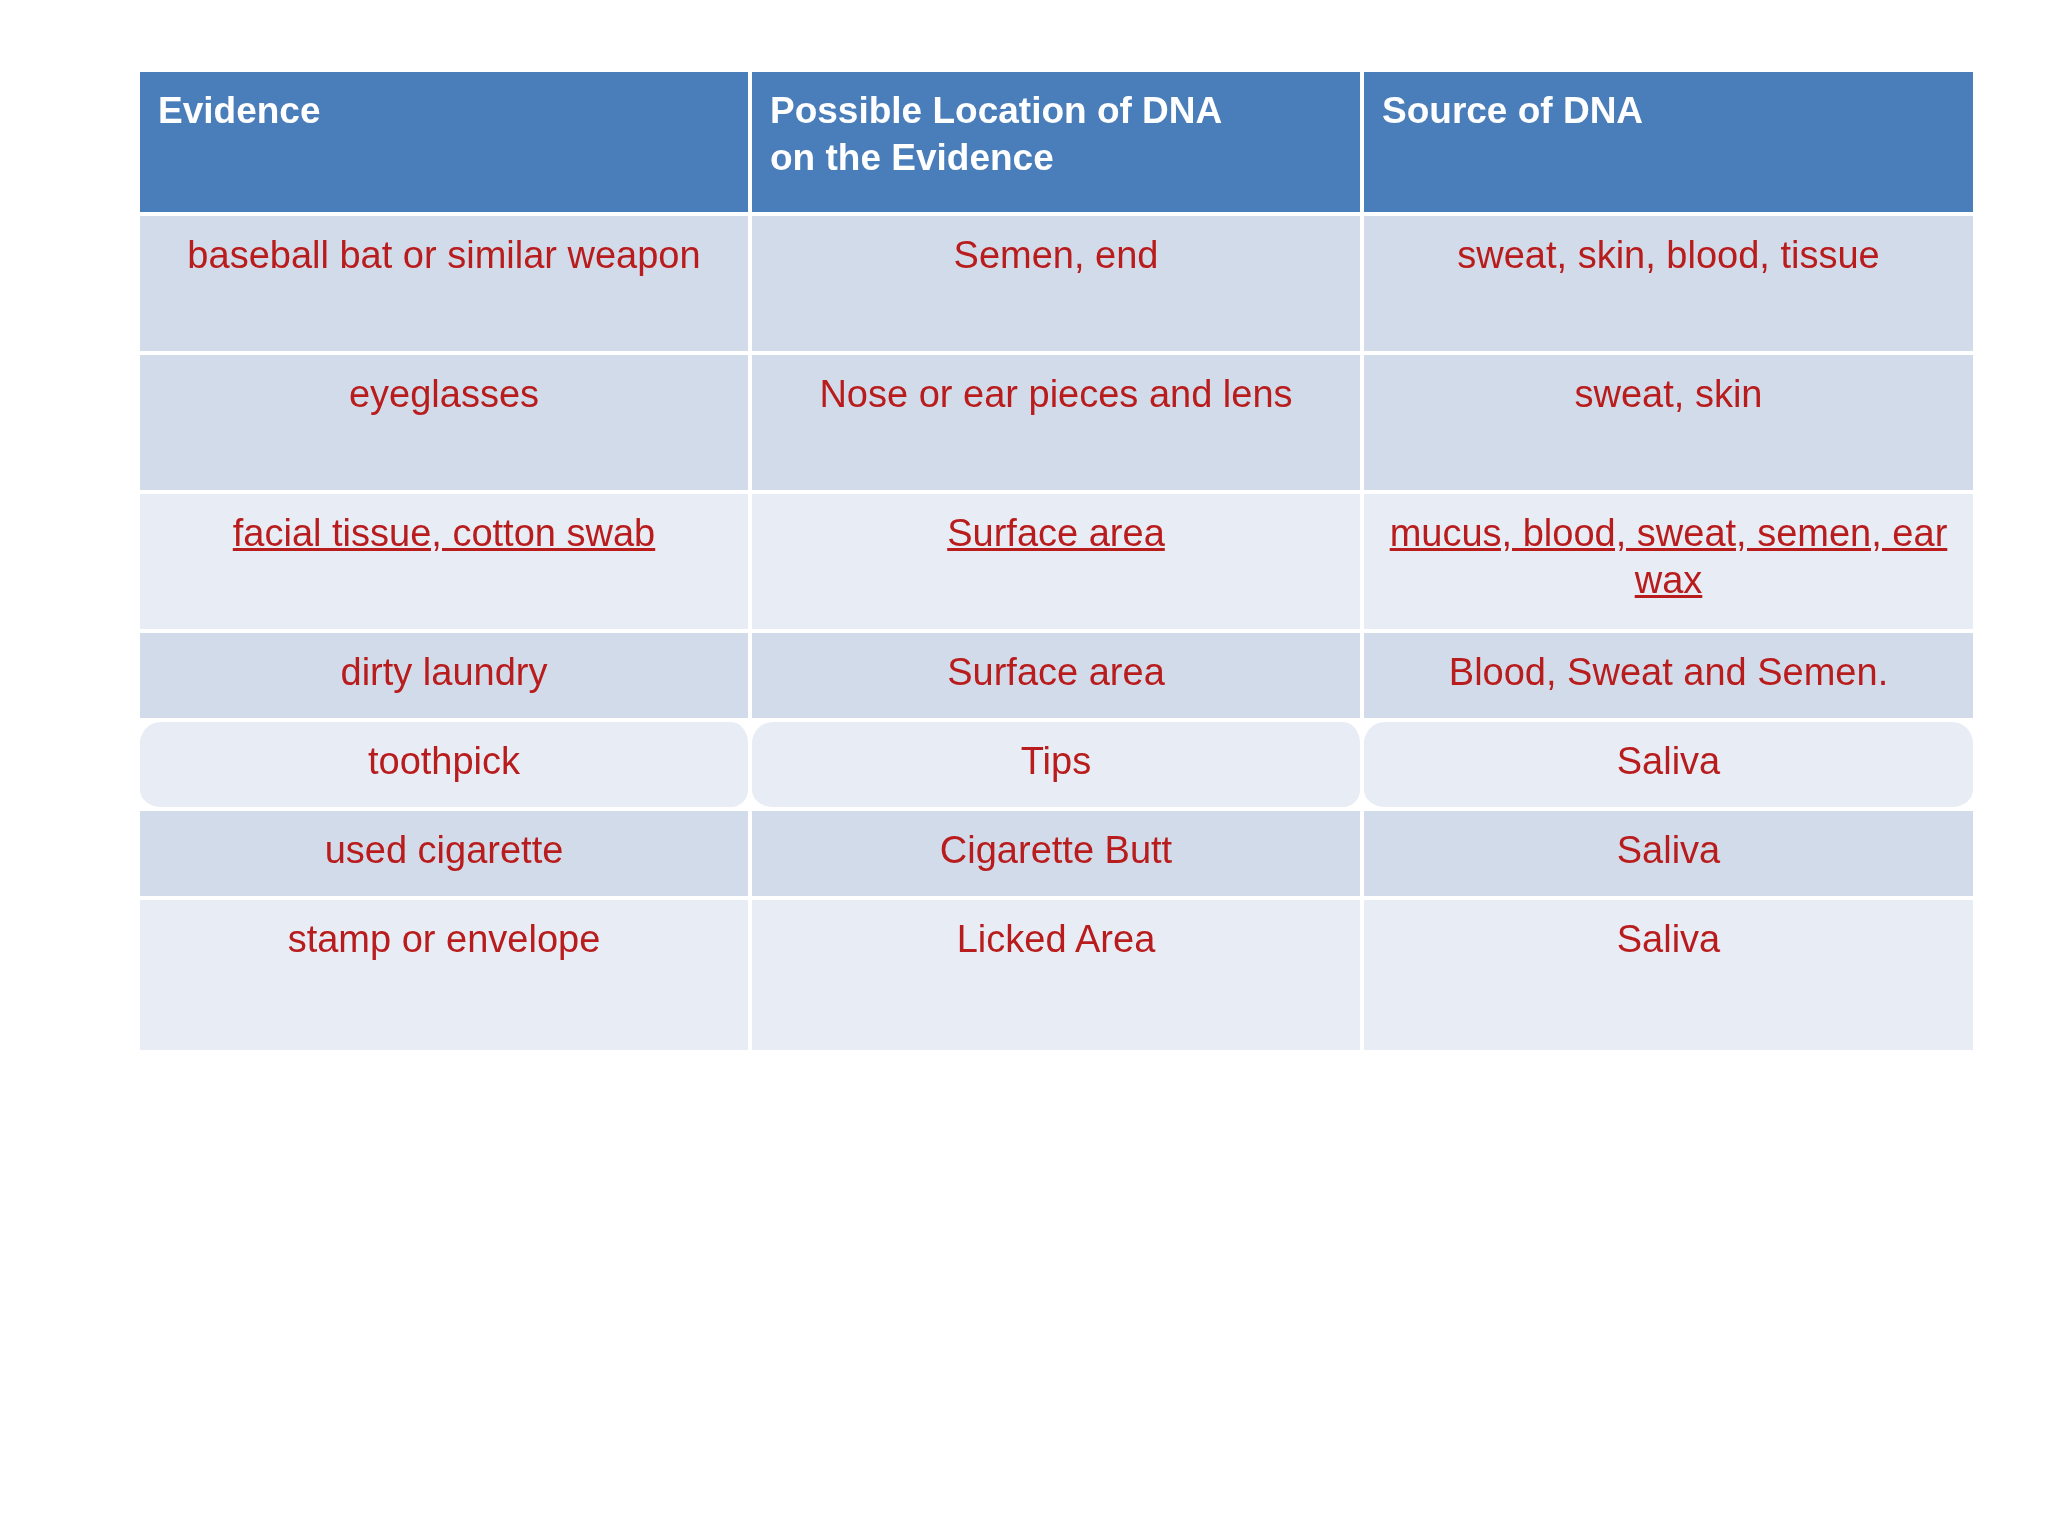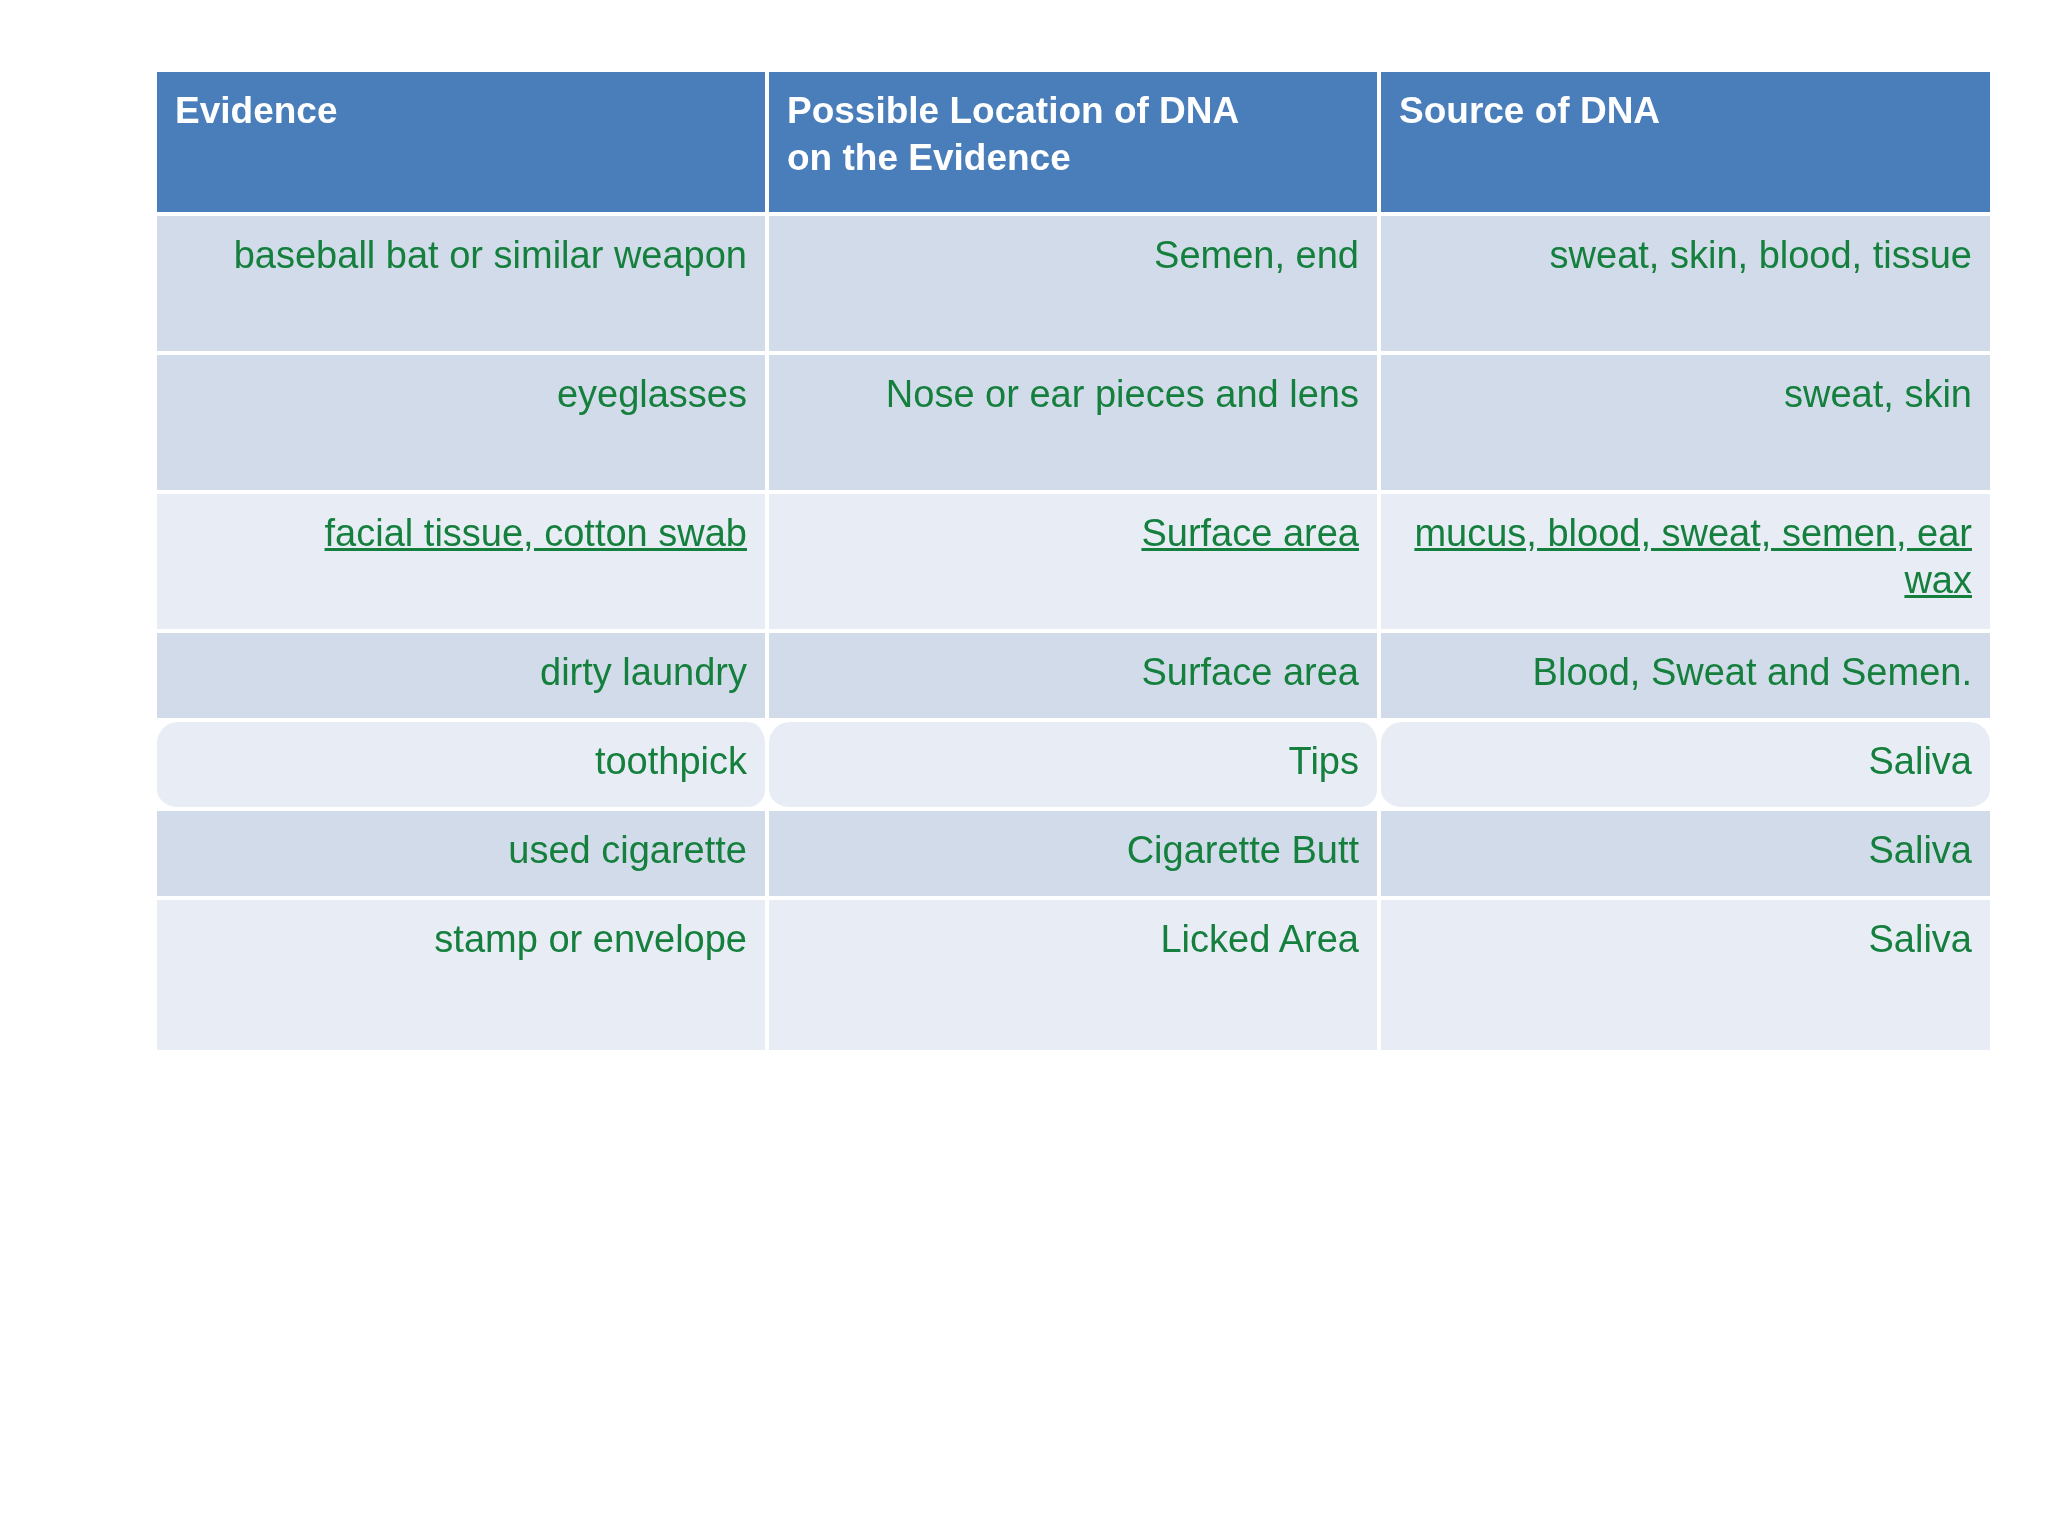--- a/index.html
+++ b/index.html
@@ -17,21 +17,21 @@
 
   .slide {
     position: relative;
     width: 2048px;
     height: 1536px;
     background: #ffffff;
   }
 
   .evidence-table {
     position: absolute;
-    left: 157px;
+    left: 140px;
     top: 72px;
     width: 1733px;
     border-collapse: separate;
     border-spacing: 0;
     table-layout: fixed;
   }
 
   .evidence-table col.c1 { width: 612px; }
   .evidence-table col.c2 { width: 612px; }
   .evidence-table col.c3 { width: 609px; }
@@ -54,25 +54,25 @@
     font-weight: bold;
     font-size: 37px;
     line-height: 1.27;
     text-align: left;
     height: 110px;
     padding-top: 18px;
     border-bottom: 5px solid #ffffff;
   }
 
   tbody td {
-    color: #15803d;
+    color: #b91c1c;
     font-weight: normal;
     font-size: 38px;
     line-height: 1.24;
-    text-align: right;
+    text-align: center;
   }
 
   tbody tr.band-dark td { background: #d2dbe9; }
   tbody tr.band-light td { background: #e8ecf5; }
 
   tbody tr.r1 td { height: 105px; }
   tbody tr.r2 td { height: 55px; }
   tbody tr.r3 td { height: 105px; }
   tbody tr.r4 td { height: 105px; text-decoration: underline; }
   tbody tr.r5 td { height: 55px; }

